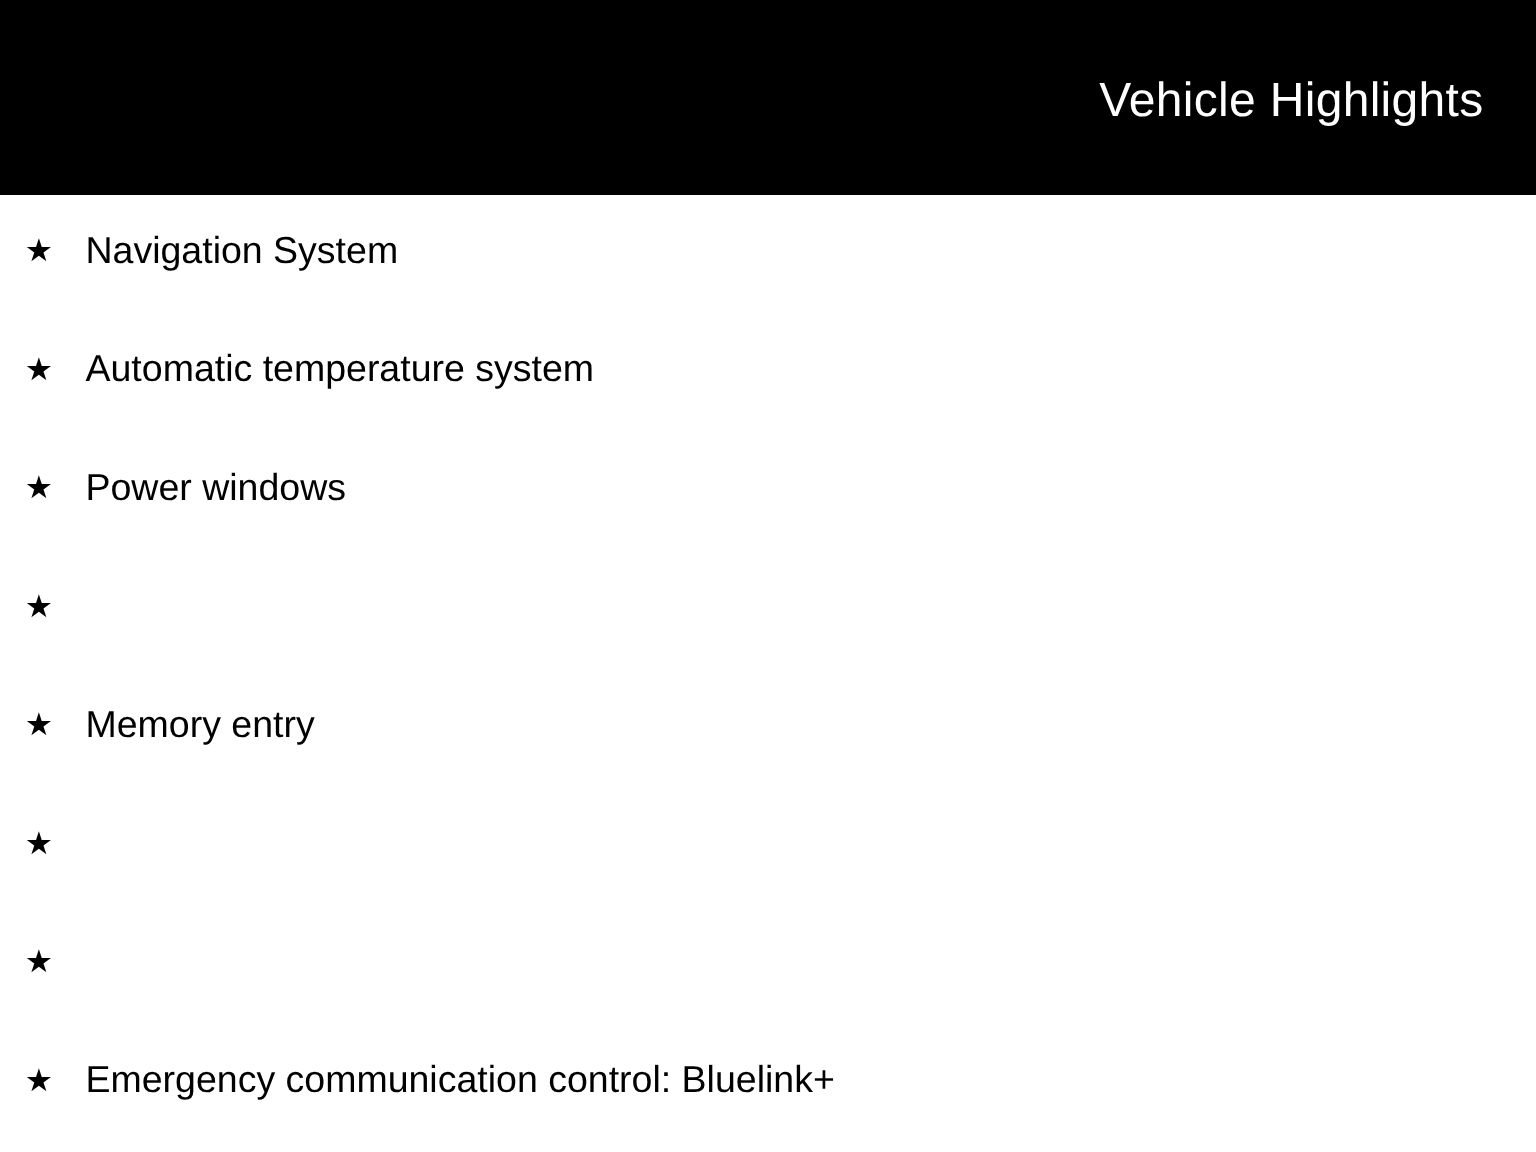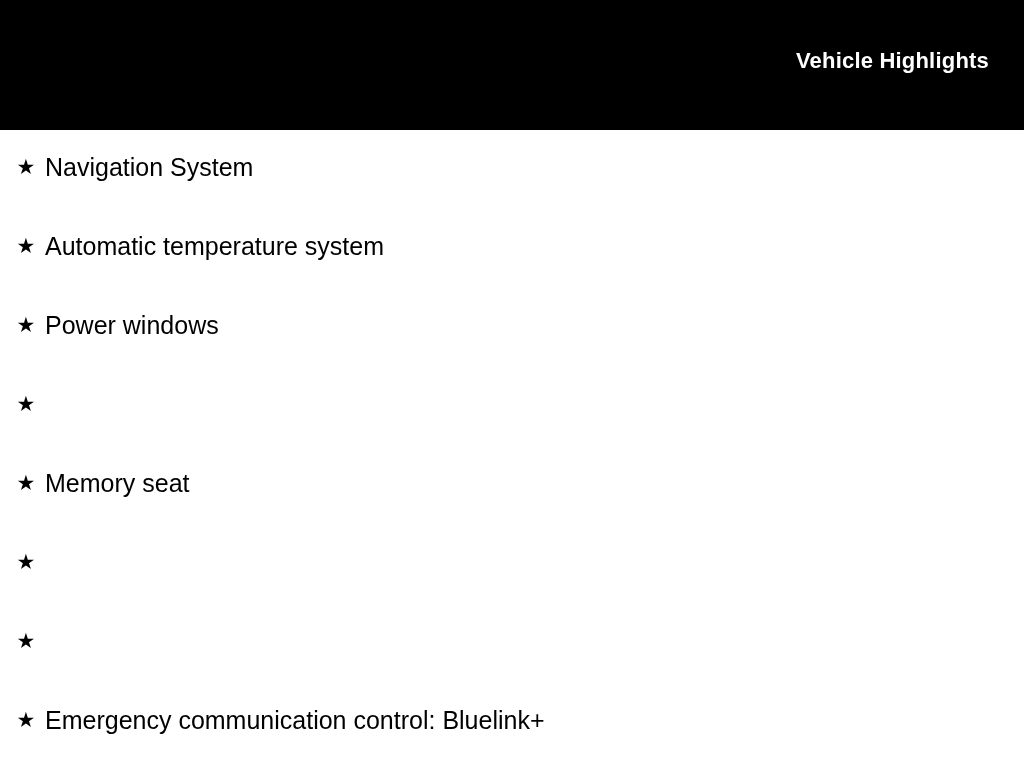--- a/index.html
+++ b/index.html
@@ -31,22 +31,22 @@
     top: 8px;
     width: 292px;
     height: 112px;
   }
   .logo-wrap svg { display: block; }
   .header-title {
     position: absolute;
     right: 35px;
     top: 48px;
     color: #ffffff;
-    font-size: 22px;
-    font-weight: 700;
+    font-size: 32px;
+    font-weight: 400;
     letter-spacing: 0.2px;
     white-space: nowrap;
   }
   
   .features {
     position: absolute;
     top: 130px;
     left: 0;
     width: 1024px;
     padding-top: 22px;
@@ -64,21 +64,21 @@
     text-align: center;
     font-size: 21px;
     line-height: 30px;
     color: #000000;
     font-family: "DejaVu Sans", sans-serif;
   }
   .feature-label {
     font-size: 25px;
     line-height: 30px;
     color: #000000;
-    margin-left: 4px;
+    margin-left: 16px;
     white-space: nowrap;
   }
 </style>
 </head>
 <body>
 
 <div id="page">
 
   <div class="header">
 
@@ -102,21 +102,21 @@
       <span class="bullet-star">★</span>
       <span class="feature-label">Power windows</span>
     </div>
 
     <div class="feature-row">
       <span class="bullet-star">★</span>
     </div>
 
     <div class="feature-row">
       <span class="bullet-star">★</span>
-      <span class="feature-label">Memory seat</span>
+      <span class="feature-label">Memory entry</span>
     </div>
 
     <div class="feature-row">
       <span class="bullet-star">★</span>
     </div>
 
     <div class="feature-row">
       <span class="bullet-star">★</span>
     </div>
 

